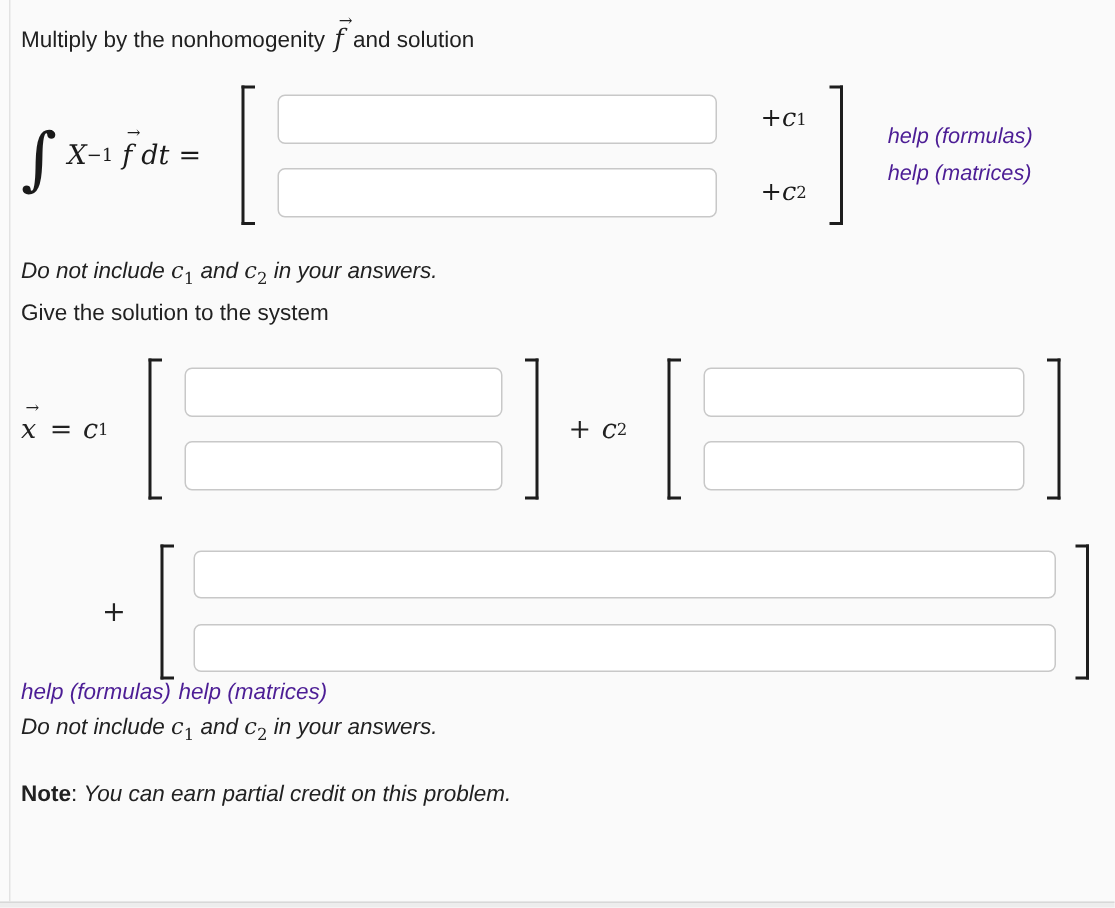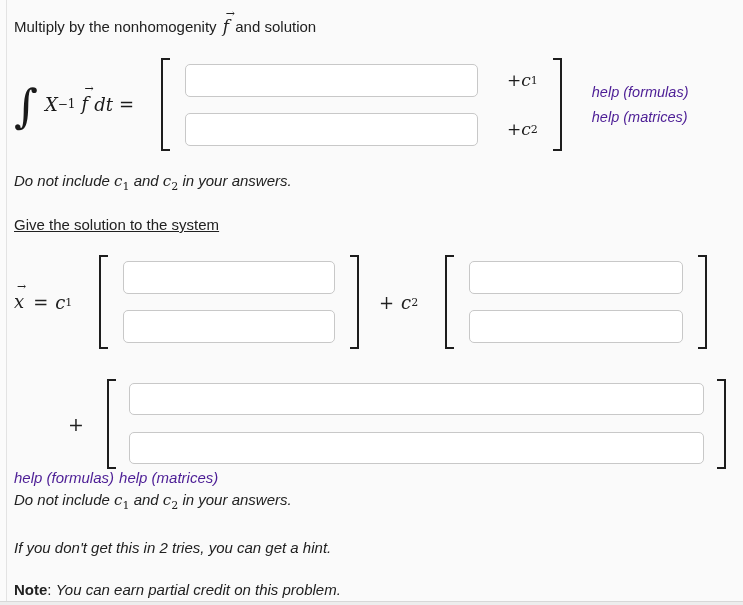--- a/index.html
+++ b/index.html
@@ -24,21 +24,21 @@
     left: 0; right: 0; bottom: 0;
     height: 4px;
     background: #ededed;
     border-top: 1px solid #d8d8d8;
   }
 
   
   .title { padding-top: 16px; }
   .note-line { font-style: italic; }
   .note1 { margin-top: 21px; }
-  .give-line { margin-top: 23px; text-decoration: underline; }
+  .give-line { margin-top: 8px; }
   .links-row { }
   .note2 { margin-top: 5px; }
   .hint-line { margin-top: 27px; }
   .final-note { margin-top: 25px; }
   .final-note .note-label { font-weight: bold; font-style: normal; }
   .final-note .note-body { font-style: italic; }
 
   
   .mi { font-family: "DejaVu Serif", serif; font-style: italic; }
   .mo { font-family: "DejaVu Serif", serif; font-style: normal; }
@@ -201,19 +201,18 @@
   </div>
 
   <p class="links-row"><a class="help-link">help (formulas)</a><a class="help-link">help (matrices)</a></p>
 
   <p class="note-line note2"><span>Do not include</span>
     <span class="mi">c</span><span class="msub">1</span>
     <span>and</span>
     <span class="mi">c</span><span class="msub">2</span>
     <span>in your answers.</span></p>
 
-  <p class="note-line hint-line">If you don't get this in 2 tries, you can get a hint.</p>
 
   <p class="final-note"><span class="note-label">Note</span><span>: </span><span class="note-body">You can earn partial credit on this problem.</span></p>
 
 </div>
 
 <div class="bottom-strip"></div>
 
 </body></html>

